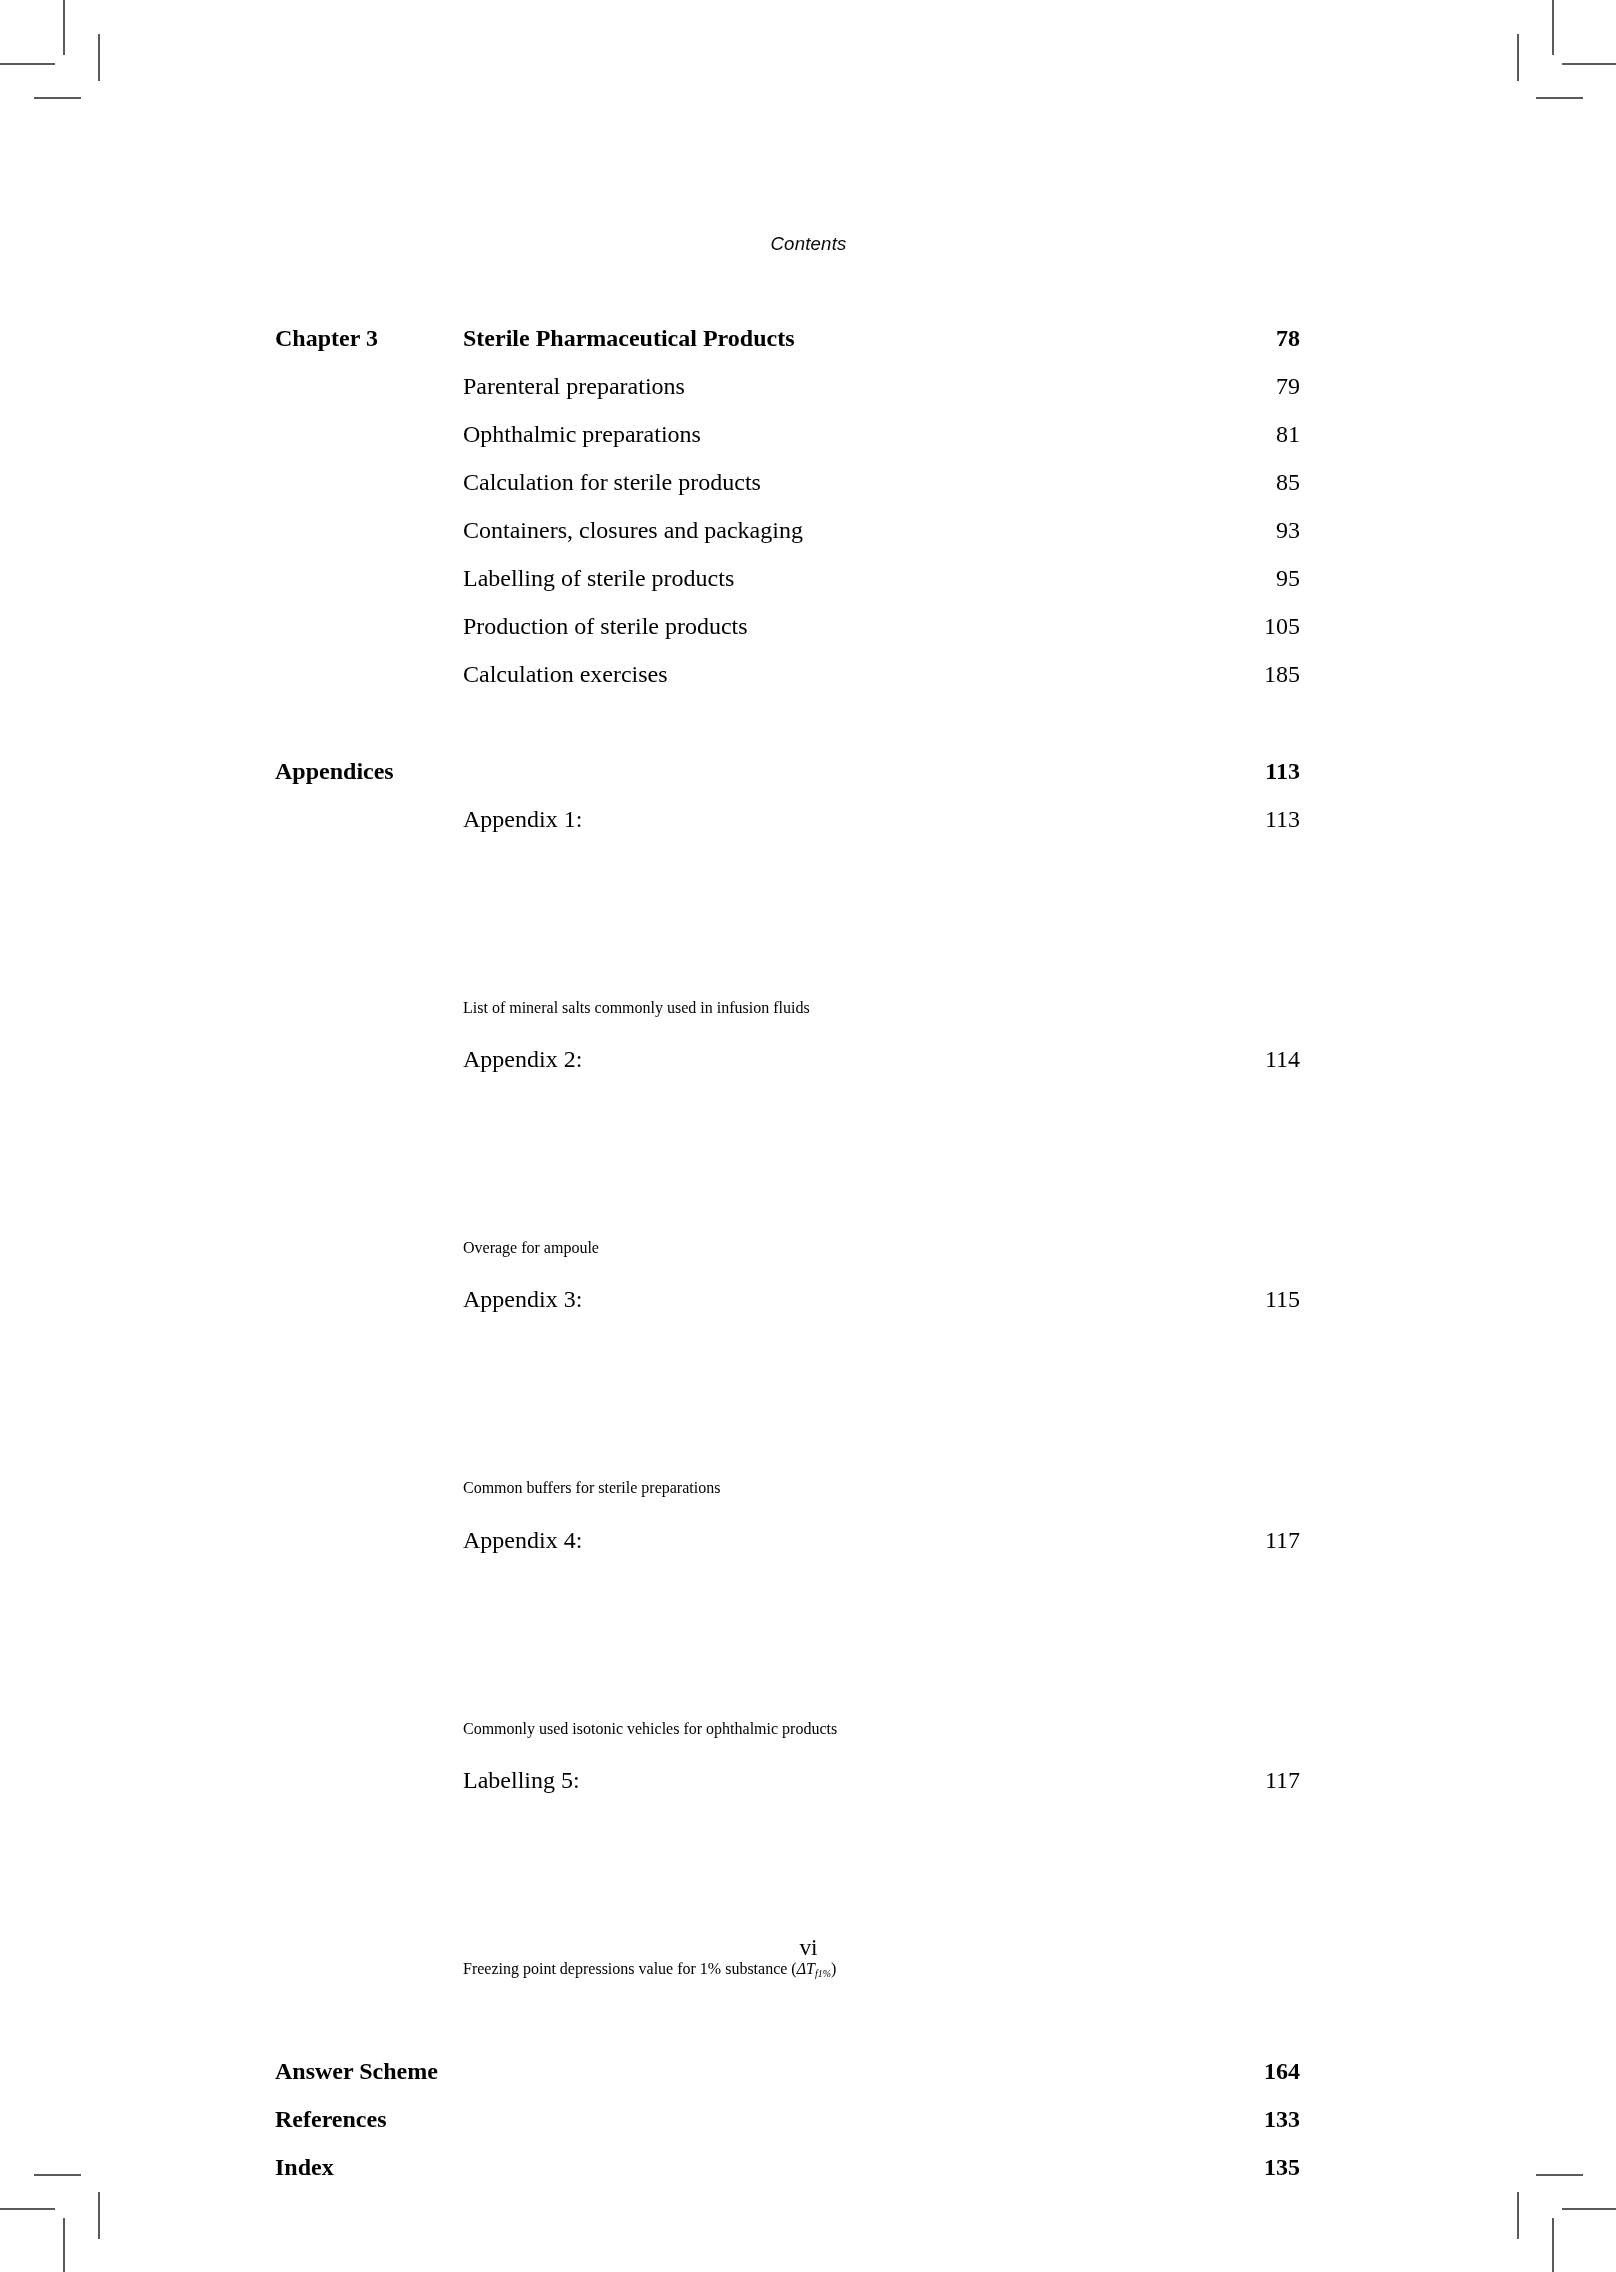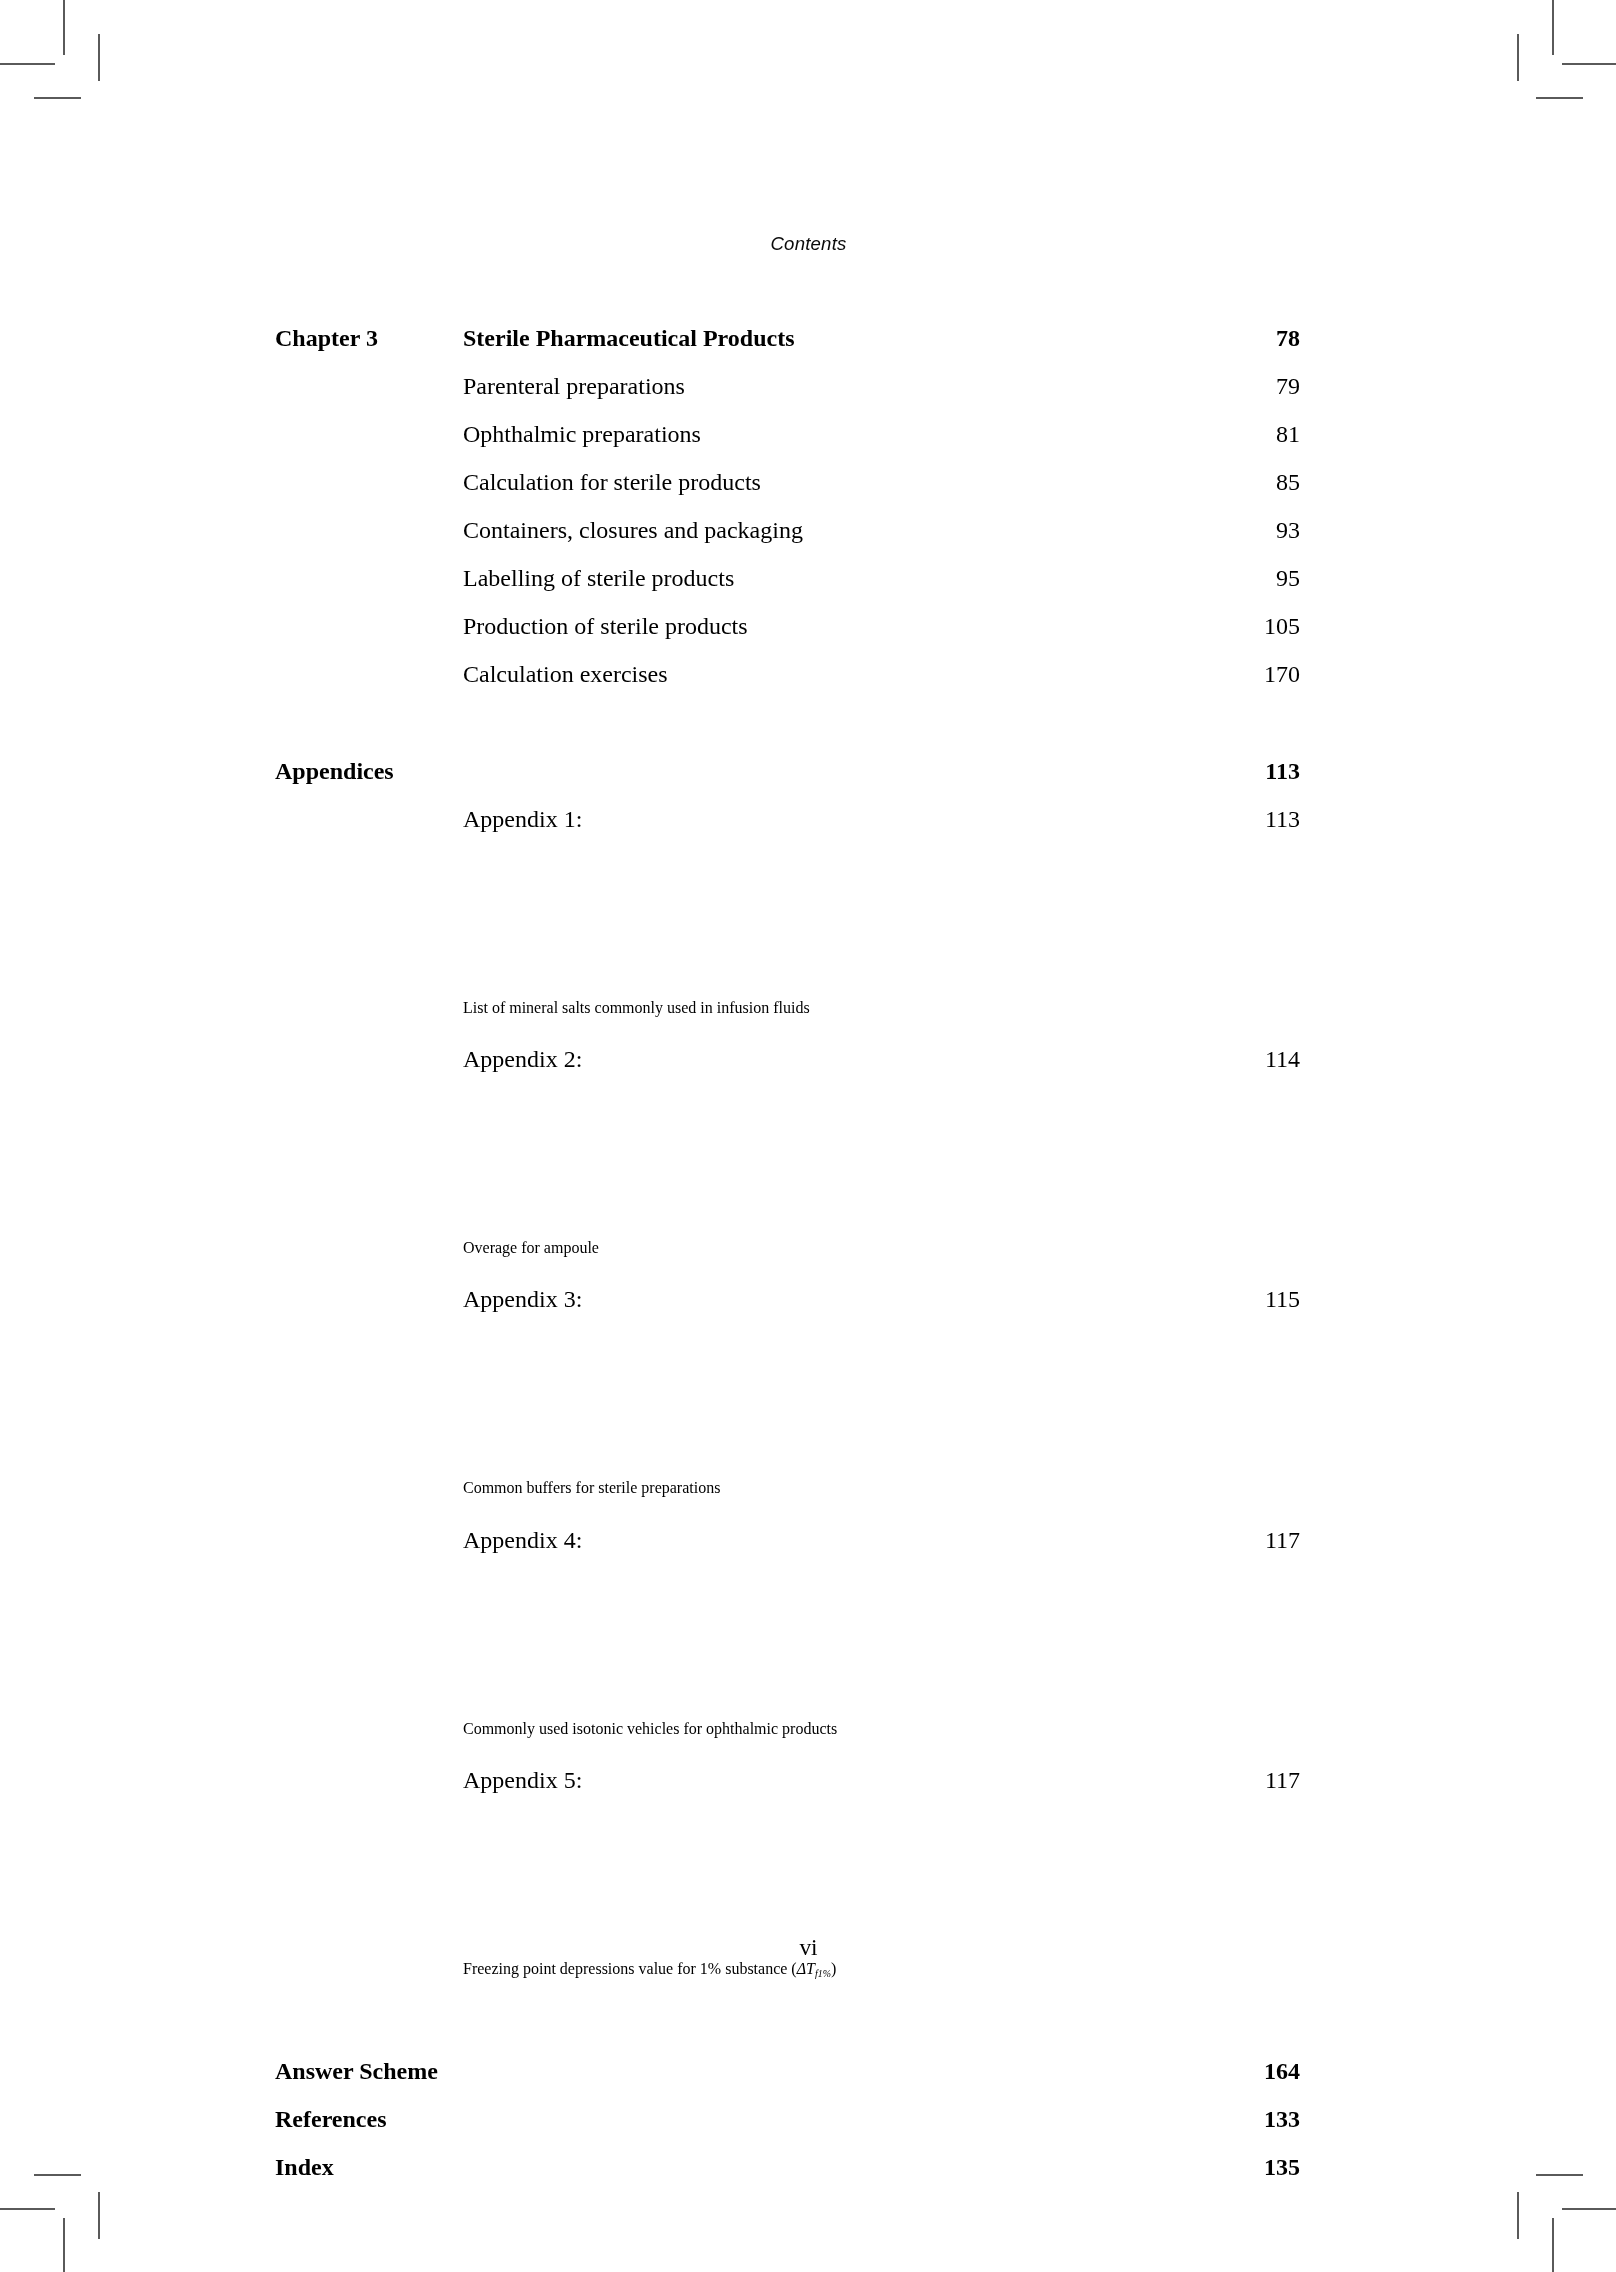--- a/index.html
+++ b/index.html
@@ -182,21 +182,21 @@
       <div class="col-page">95</div>
     </div>
     <div class="row">
       <div class="col-label"></div>
       <div class="col-title">Production of sterile products</div>
       <div class="col-page">105</div>
     </div>
     <div class="row">
       <div class="col-label"></div>
       <div class="col-title">Calculation exercises</div>
-      <div class="col-page">170</div>
+      <div class="col-page">185</div>
     </div>
 
     <div class="gap-block"></div>
 
     <div class="row">
       <div class="col-label">Appendices</div>
       <div class="col-title bold"></div>
       <div class="col-page bold">113</div>
     </div>
 
@@ -249,21 +249,21 @@
       </div>
       <div class="col-page">117</div>
     </div>
 
     <div class="gap-small"></div>
 
     <div class="row appendix-row">
       <div class="col-label"></div>
       <div class="col-title">
         <div class="appendix-title">
-          <div class="appendix-name">Appendix 5:</div>
+          <div class="appendix-name">Labelling 5:</div>
           <div class="appendix-desc"><span>Freezing point depressions value for 1% substance (</span><span class="formula"><span>Δ</span><span>T</span><sub>f1%</sub></span><span>)</span></div>
         </div>
       </div>
       <div class="col-page">117</div>
     </div>
 
     <div class="gap-block"></div>
 
     <div class="row">
       <div class="col-label">Answer Scheme</div>

